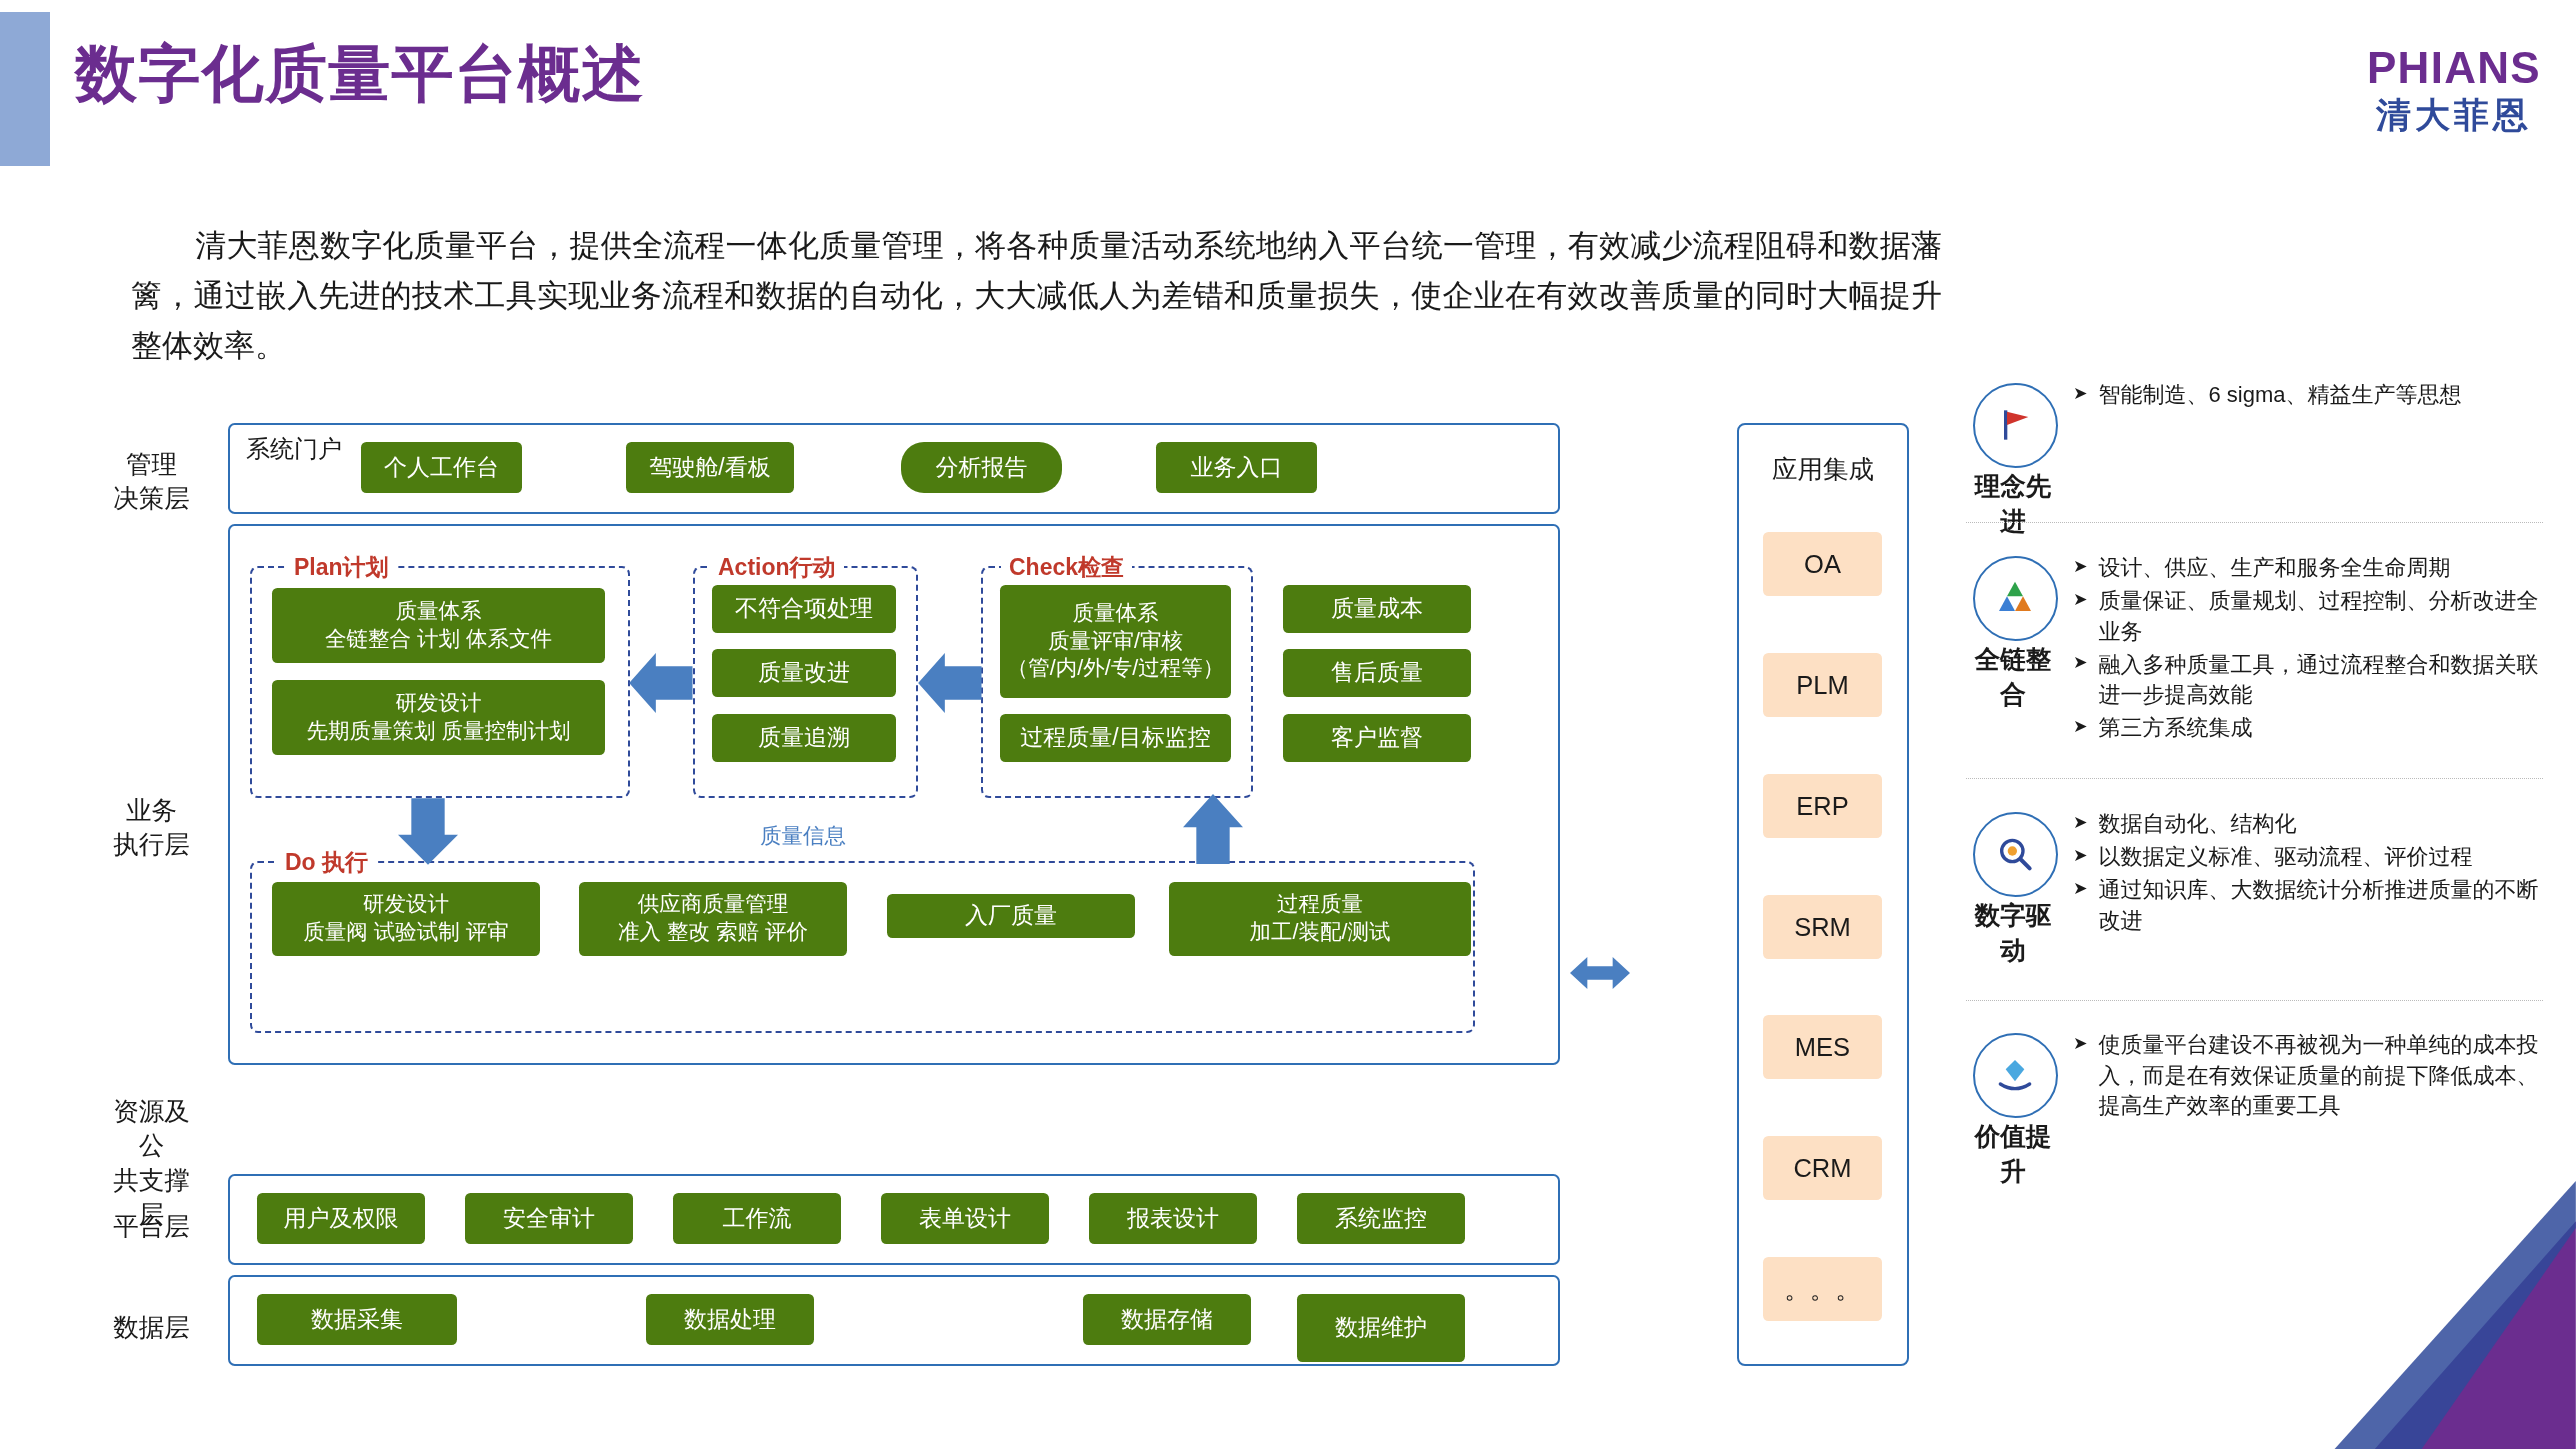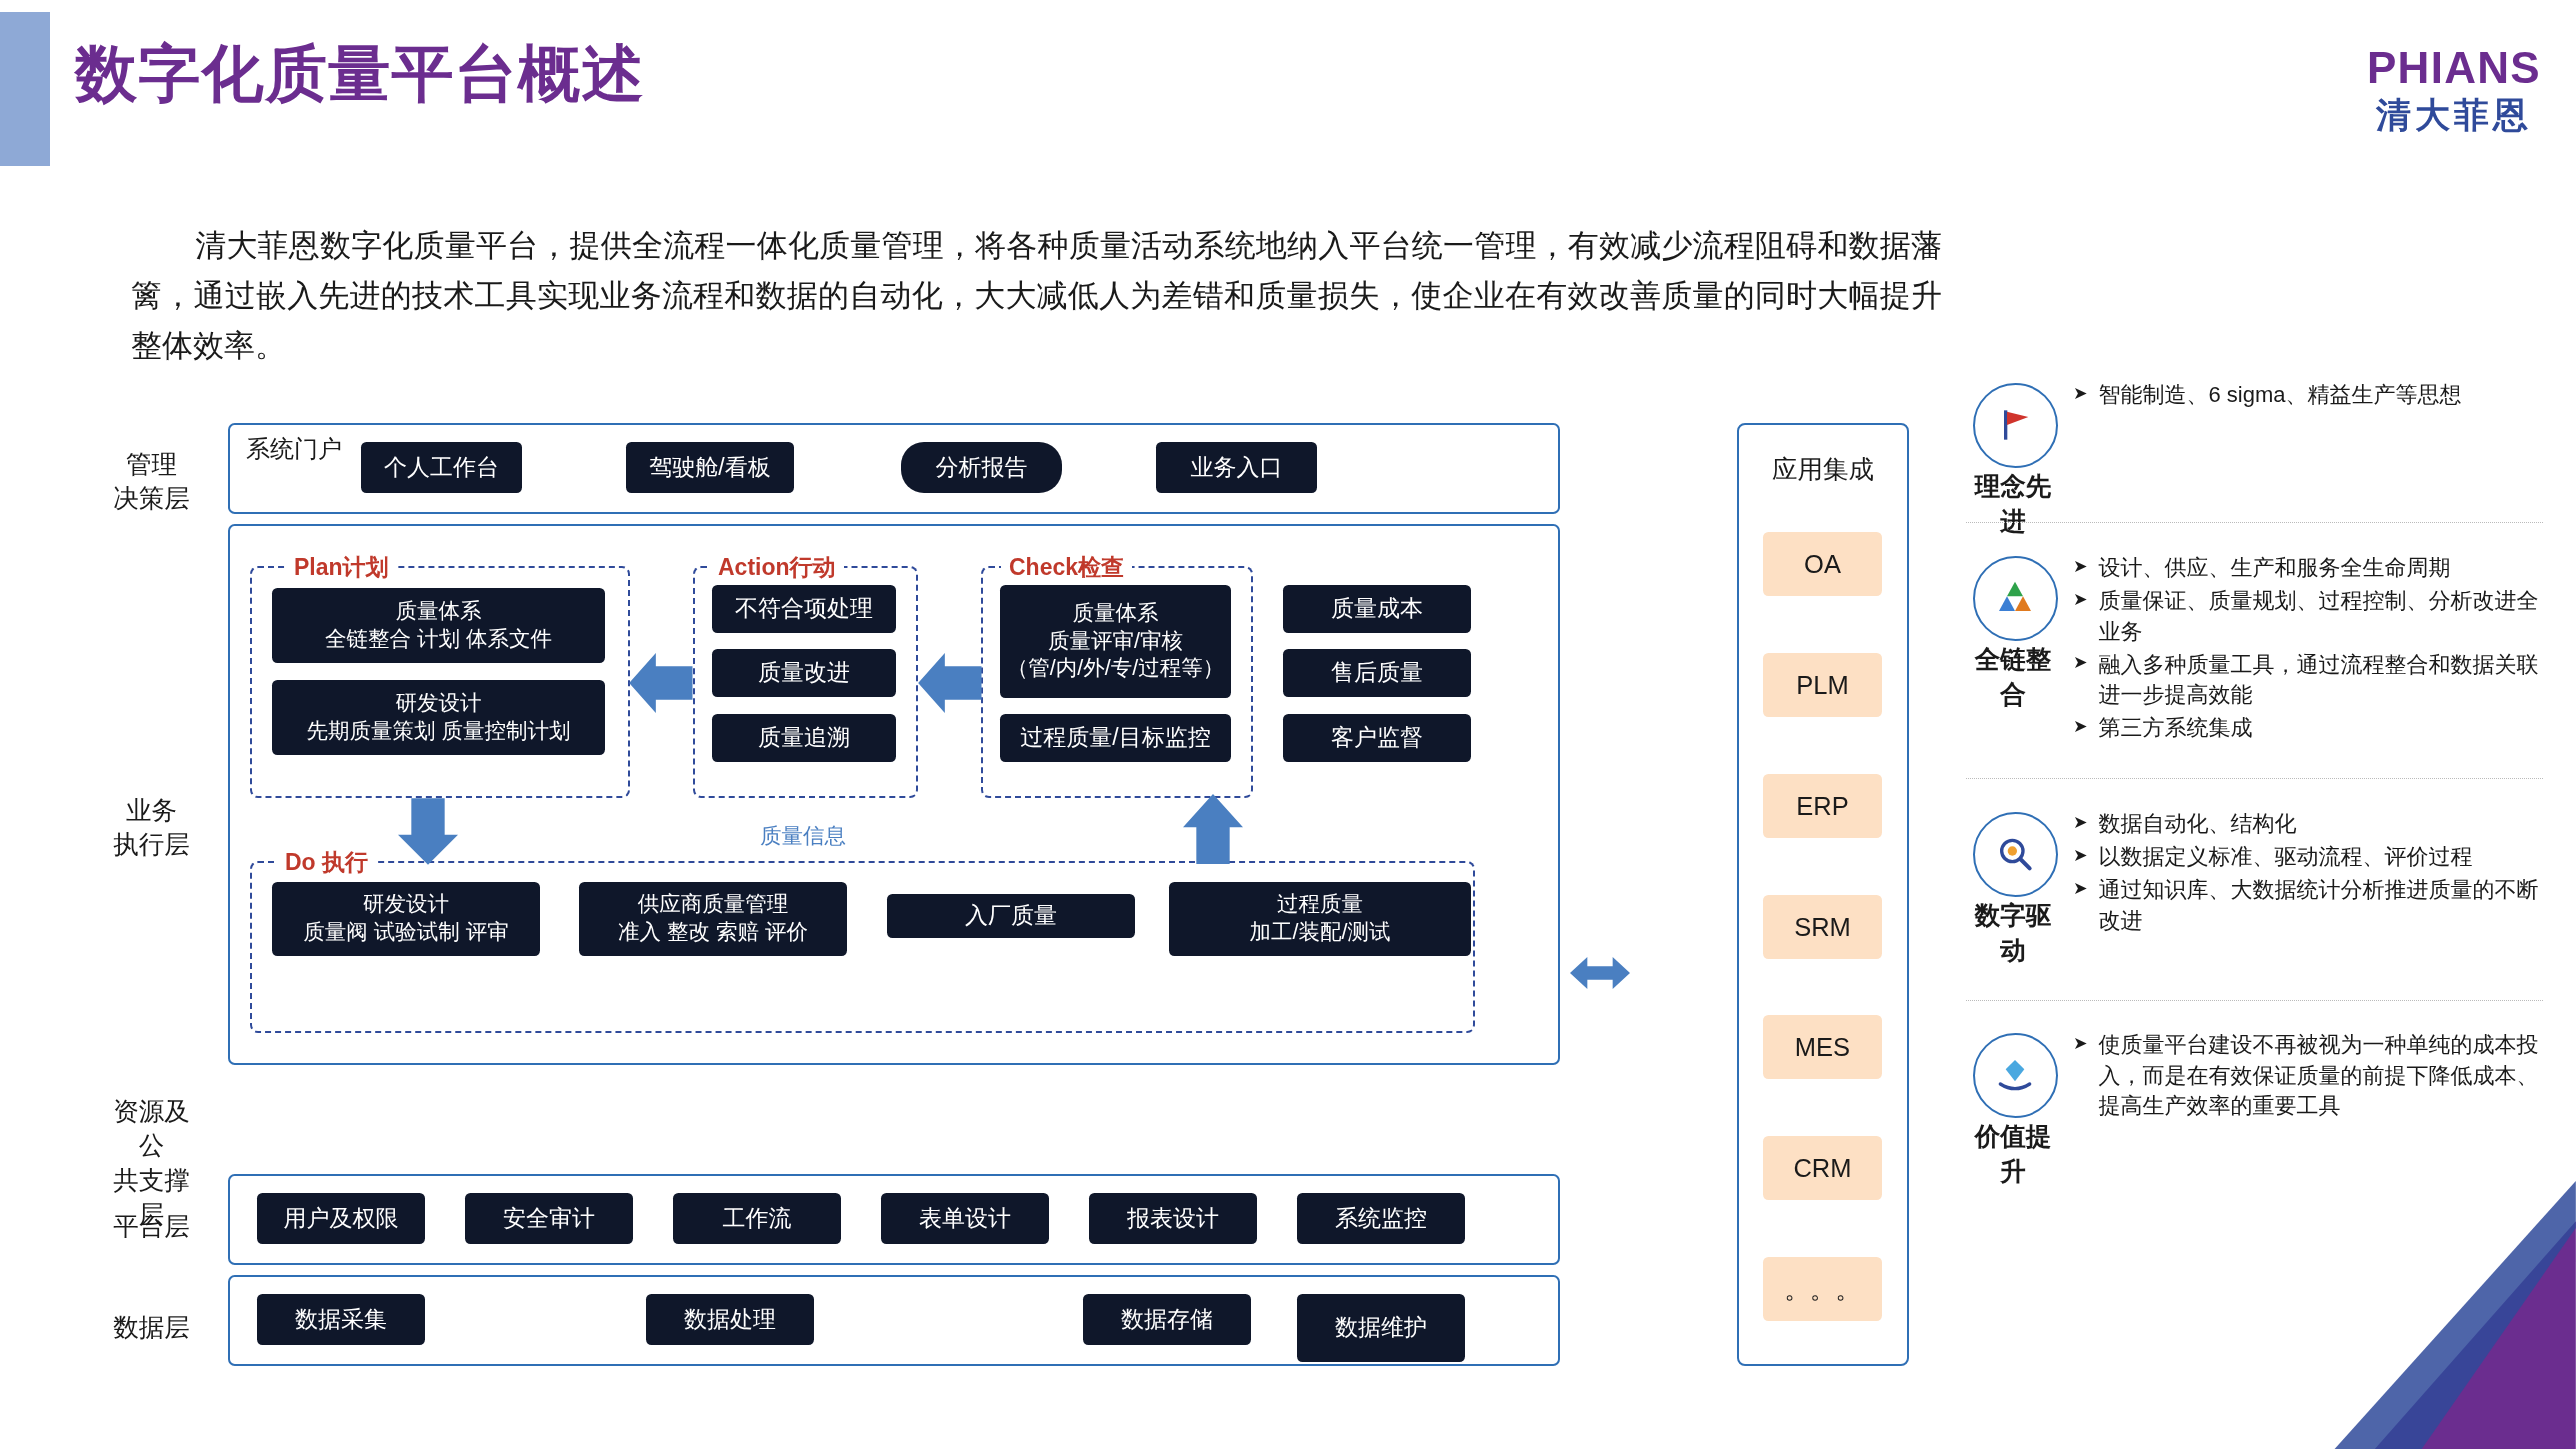--- a/index.html
+++ b/index.html
@@ -39,21 +39,21 @@
   }
 
   .panel{
     position:absolute;border:2px solid #2f6fb5;border-radius:6.7px;background:#ffffff;
   }
   .panel-title{
     position:absolute;font-size:24px;color:#1a1a1a;
   }
 
   .blue-box{
-    position:absolute;background:#0f172a;border-radius:5.4px;color:#ffffff;
+    position:absolute;background:#4d7c0f;border-radius:5.4px;color:#ffffff;
     display:flex;align-items:center;justify-content:center;text-align:center;
     font-size:23px;line-height:1.3;padding:0 5.4px;box-sizing:border-box;
   }
   .blue-box.two-line{flex-direction:column;justify-content:center;}
   .blue-box .l1{font-size:21.5px;}
   .blue-box .l2{font-size:21.5px;}
 
   .dash-box{
     position:absolute;border:2.7px dashed #2f4a9a;border-radius:8px;background:transparent;
   }
@@ -220,21 +220,21 @@
   <div class="panel" style="left:127px;top:751px;width:1328px;height:87px;">
     <div class="blue-box" style="left:27px;top:17.4px;width:168px;height:51px;">用户及权限</div>
     <div class="blue-box" style="left:235px;top:17.4px;width:168px;height:51px;">安全审计</div>
     <div class="blue-box" style="left:443px;top:17.4px;width:168px;height:51px;">工作流</div>
     <div class="blue-box" style="left:651px;top:17.4px;width:168px;height:51px;">表单设计</div>
     <div class="blue-box" style="left:859px;top:17.4px;width:168px;height:51px;">报表设计</div>
     <div class="blue-box" style="left:1067px;top:17.4px;width:168px;height:51px;">系统监控</div>
   </div>
 
   <div class="panel" style="left:127px;top:852px;width:1328px;height:87px;">
-    <div class="blue-box" style="left:27px;top:17.4px;width:168px;height:51px;">数据采集</div>
+    <div class="blue-box" style="left:27px;top:17.4px;width:200px;height:51px;">数据采集</div>
     <div class="blue-box" style="left:416px;top:17.4px;width:168px;height:51px;">数据处理</div>
     <div class="blue-box" style="left:805px;top:17.4px;width:168px;height:51px;margin-left:48px;">数据存储</div>
     <div class="blue-box" style="left:1067px;top:17.4px;width:168px;height:68px;">数据维护</div>
   </div>
 
   <svg class="arrow" style="left:1469px;top:530px;width:60px;height:40px;" viewBox="0 0 90 60">
     <polygon points="0,30 26,6 26,20 64,20 64,6 90,30 64,54 64,40 26,40 26,54" fill="#4a7fc1"></polygon>
   </svg>
 </div>
 

